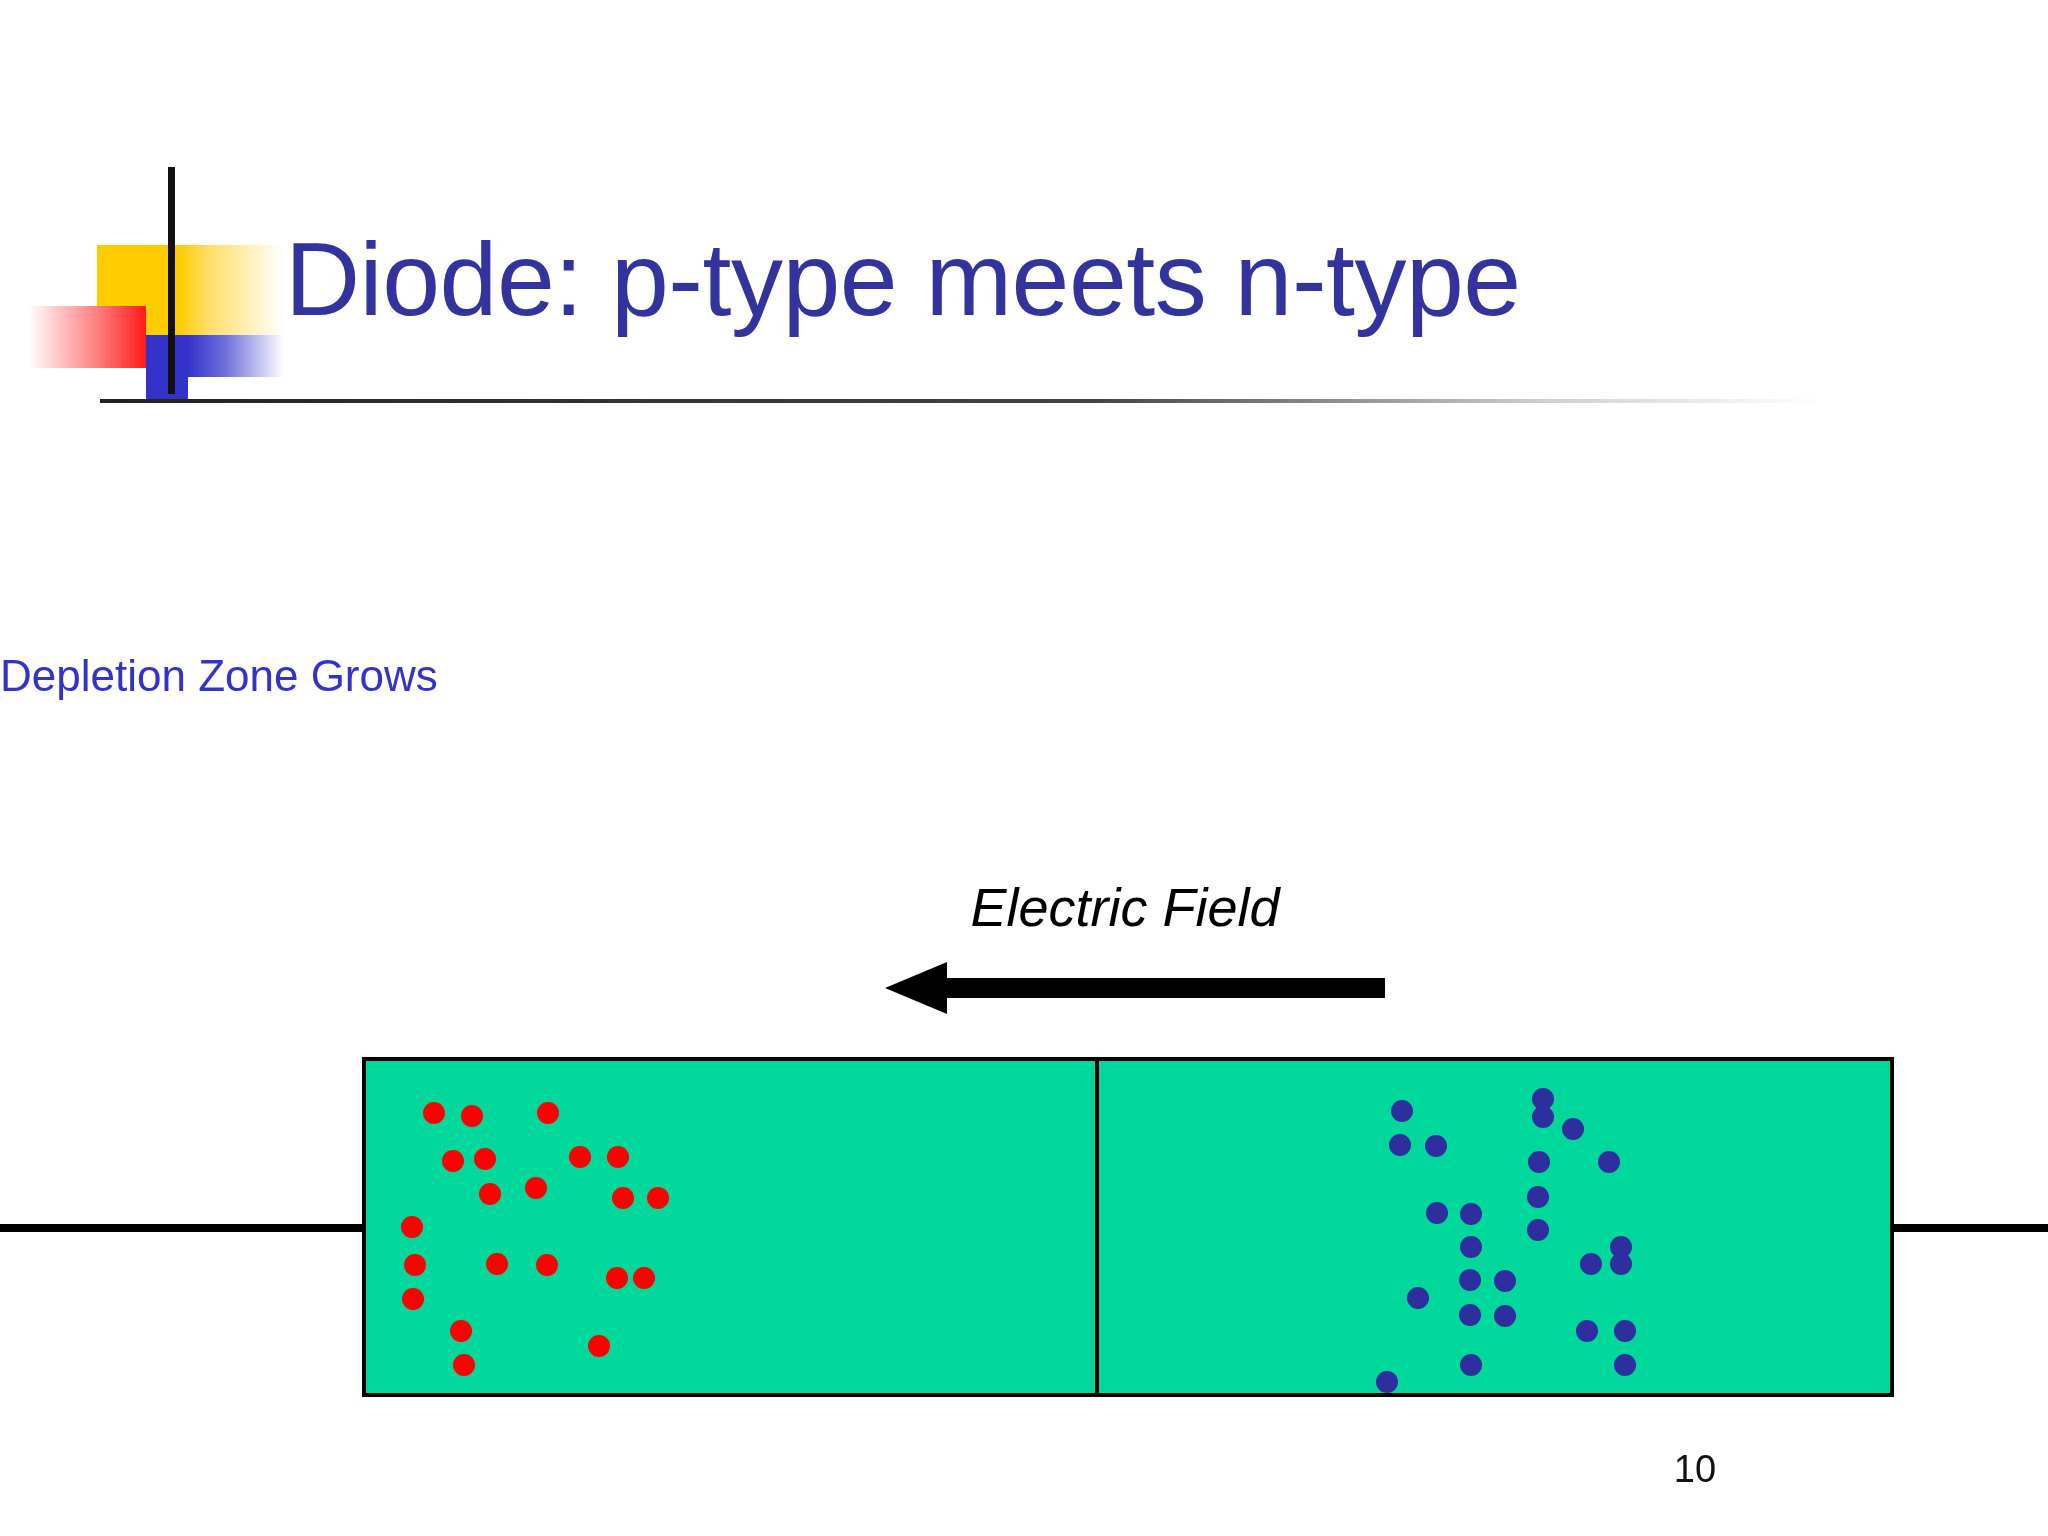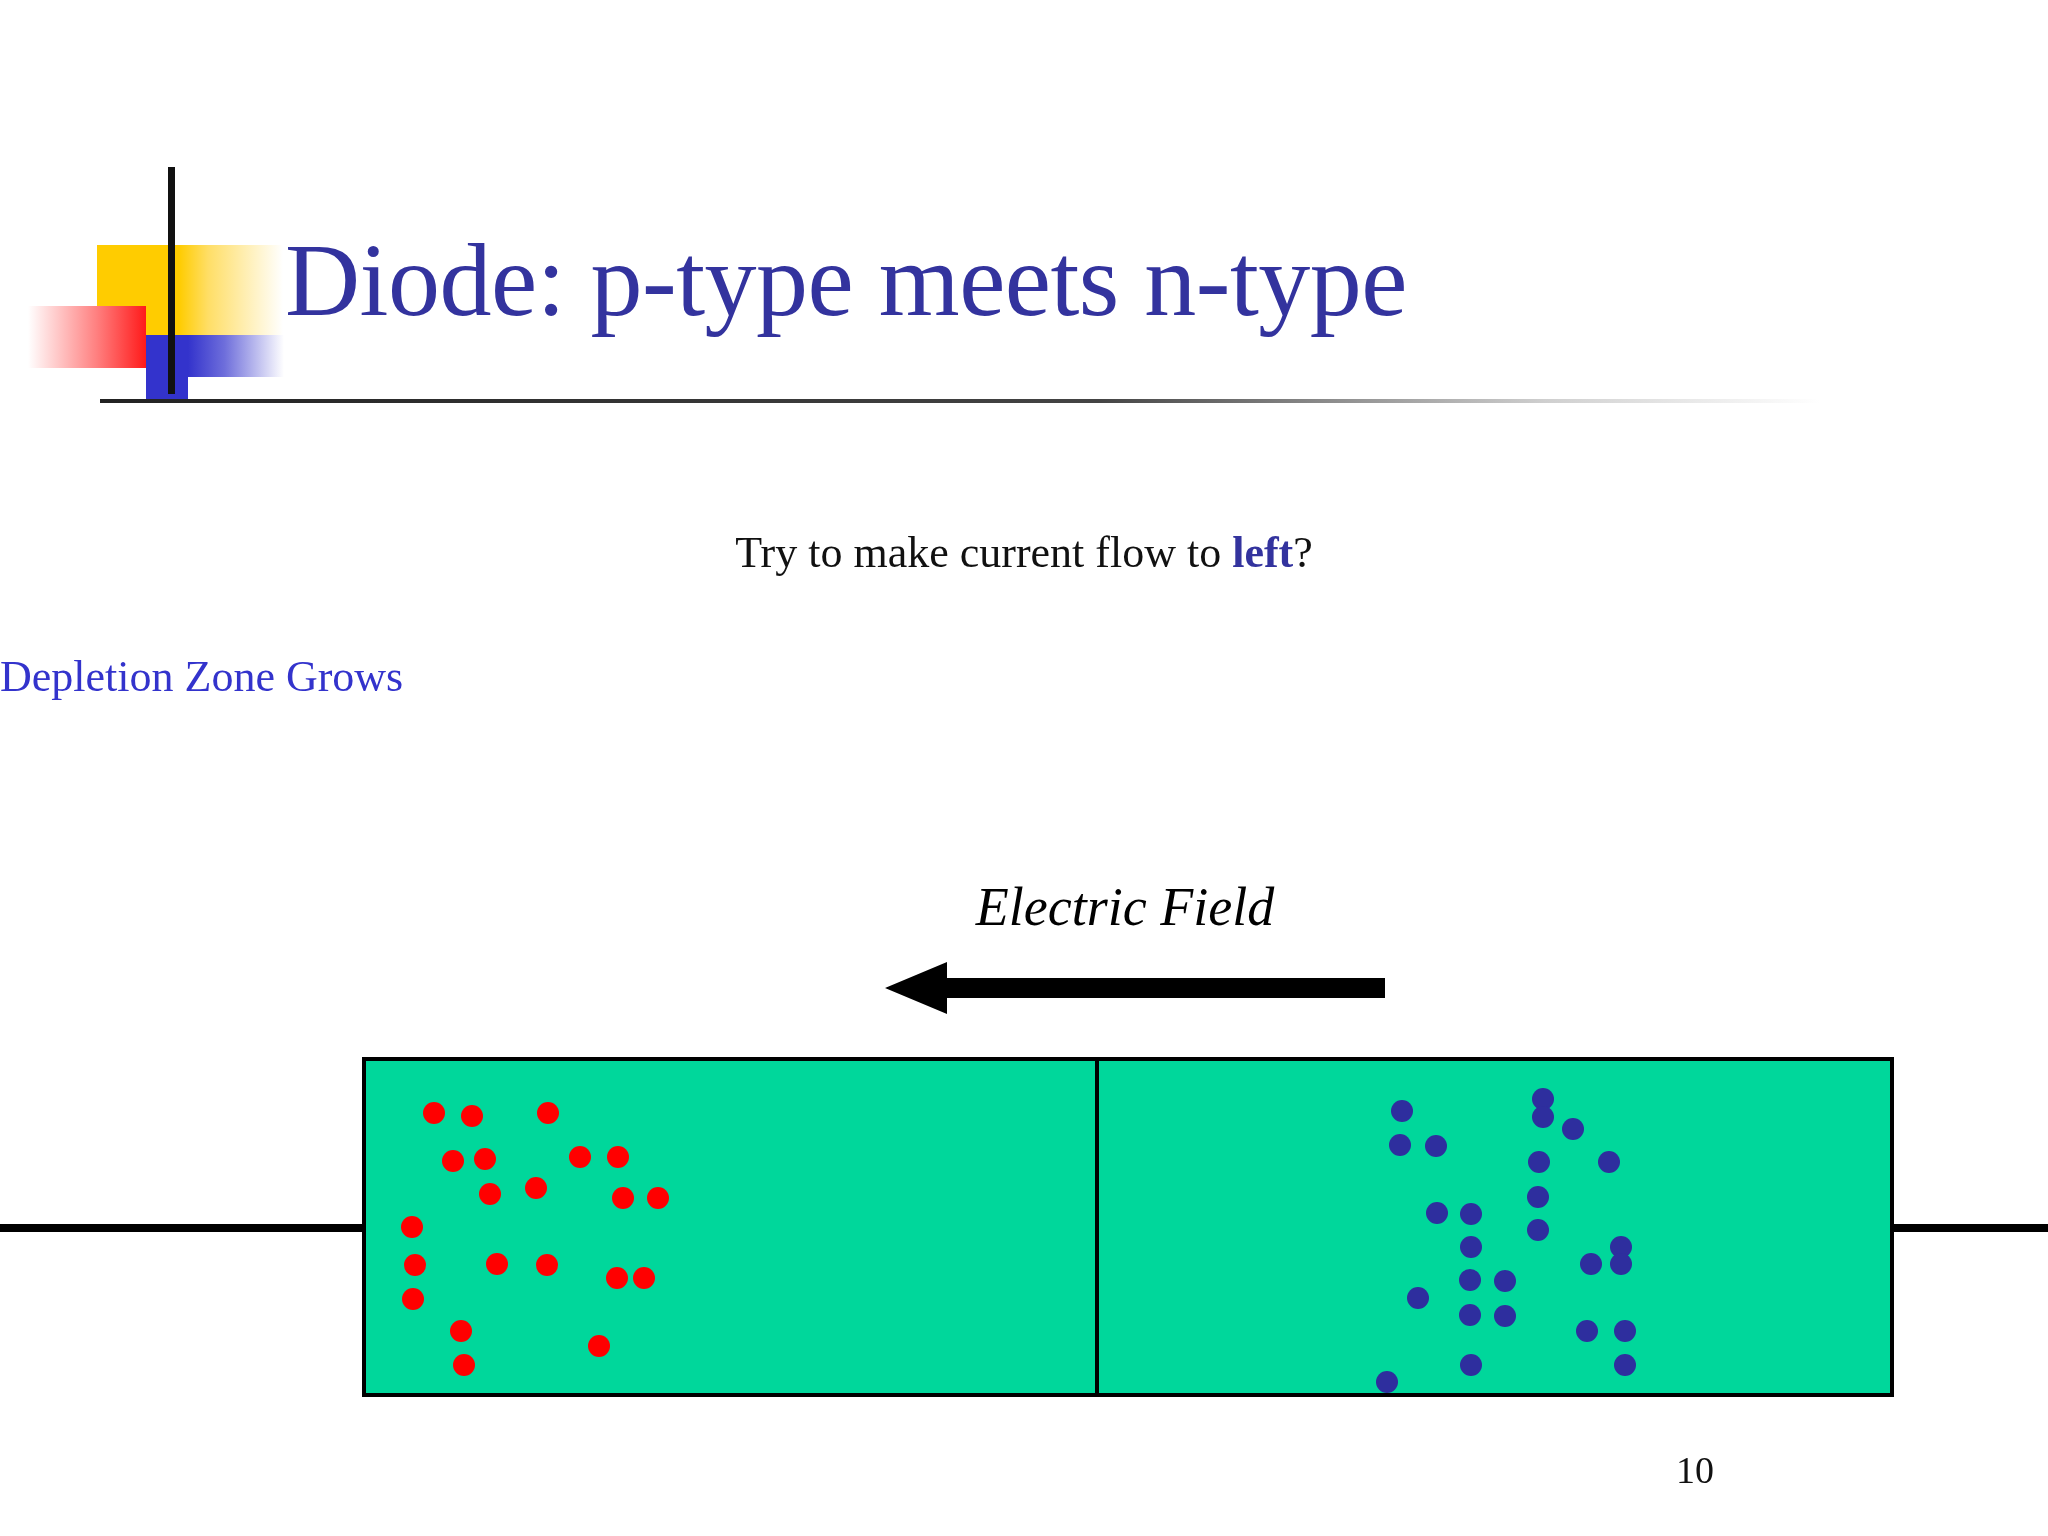--- a/index.html
+++ b/index.html
@@ -10,21 +10,20 @@
   }
   body {
     font-family: "Liberation Sans", sans-serif;
   }
   #slide {
     position: relative;
     width: 2048px;
     height: 1536px;
     background: #ffffff;
     overflow: hidden;
-    font-family: Liberation Serif, serif;
   }
 
   
   .logo {
     position: absolute;
     left: 0px;
     top: 150px;
     width: 300px;
     height: 230px;
   }
@@ -208,23 +207,20 @@
     <div class="logo-yellow-fade"></div>
     <div class="logo-red-fade"></div>
     <div class="logo-blue"></div>
     <div class="logo-blue-fade"></div>
     <div class="logo-vline"></div>
   </div>
 
   <div class="title">Diode: p-type meets n-type</div>
   <div class="title-rule"></div>
 
-  <div class="line-question">
-    <span>Try to make current flow to </span><span class="hl">left</span><span>?</span>
-  </div>
 
   <div class="line-depletion">Depletion Zone Grows</div>
 
   <div class="efield-label">Electric Field</div>
   <div class="efield-arrow">
     <svg width="500" height="52" viewBox="0 0 500 52" xmlns="http://www.w3.org/2000/svg">
       <polygon points="0,26 62,0 62,16 500,16 500,36 62,36 62,52" fill="#000000"></polygon>
     </svg>
   </div>
 

